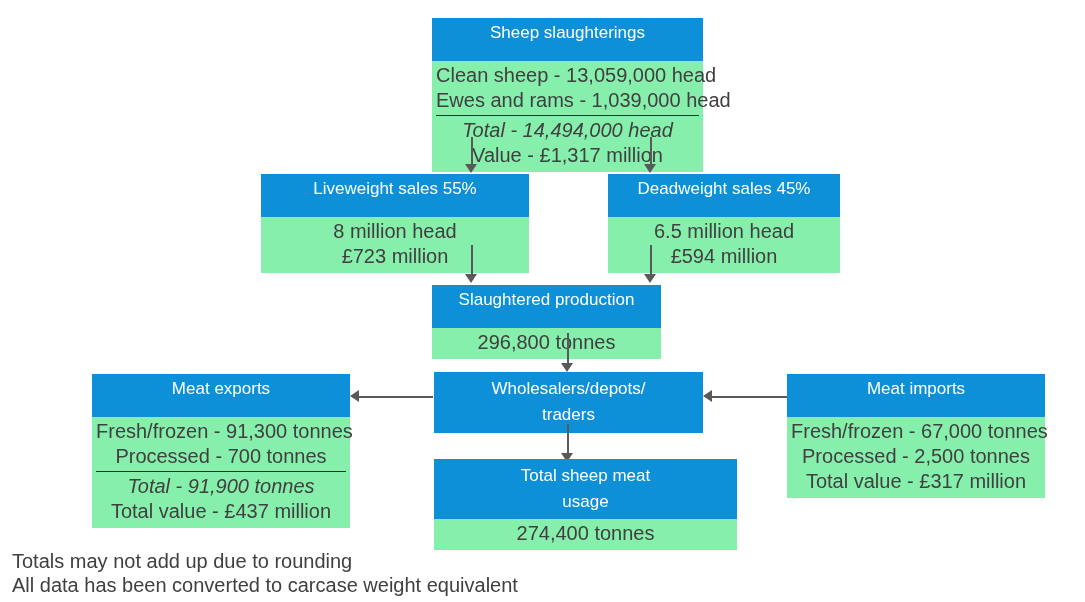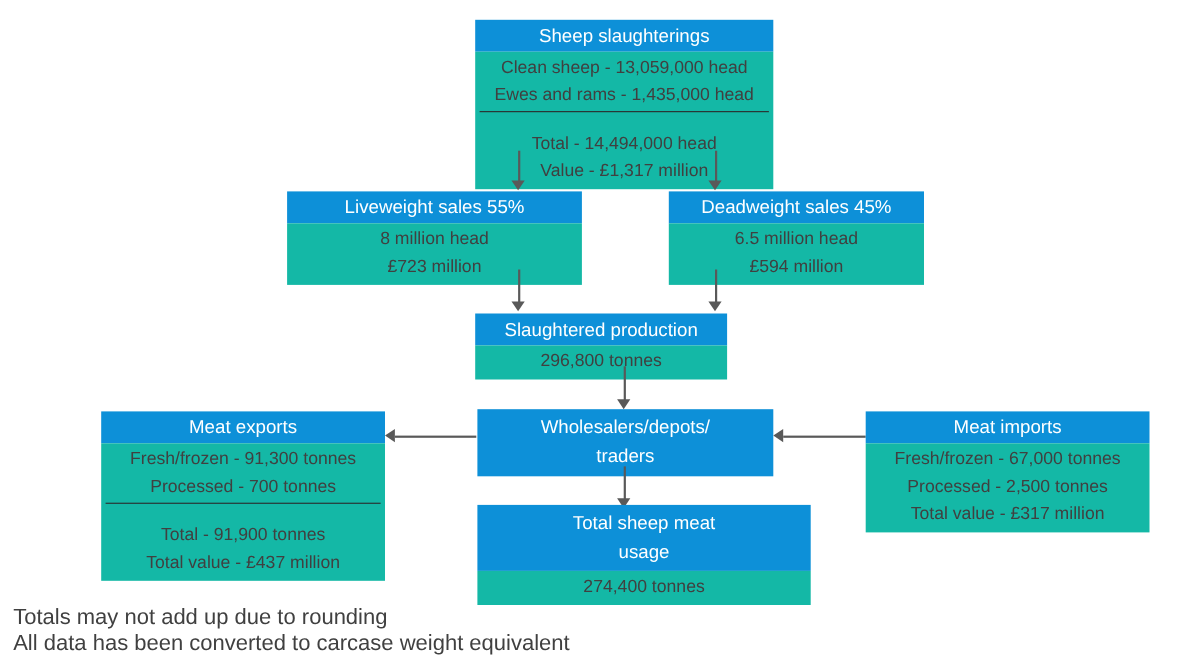--- a/index.html
+++ b/index.html
@@ -27,44 +27,45 @@
     position: absolute;
     box-sizing: border-box;
   }
 
   .node-header {
     background: #0D90D8;
     color: #ffffff;
     font-size: 17px;
     line-height: 25px;
     text-align: center;
-    padding: 2px 4px 2px 4px;
+    padding: 2px 4px 16px 4px;
     box-sizing: border-box;
     white-space: pre-line;
   }
 
   .node-body {
-    background: #14b8a6;
+    background: #86efac;
     color: #404040;
-    font-size: 16px;
+    font-size: 20px;
     line-height: 25px;
     text-align: center;
     padding: 2px 4px 4px 4px;
     box-sizing: border-box;
   }
 
   .node-body .row {
     display: block;
     white-space: nowrap;
   }
 
   .node-body .sep-top {
     border-top: 1.6px solid #2b2b2b;
     margin-top: 2px;
-    padding-top: 16px;
+    padding-top: 2px;
+    font-style: italic;
   }
 
   
   .arrow-v {
     position: absolute;
     width: 1.6px;
     background: #595959;
   }
   .arrow-h {
     position: absolute;
@@ -100,21 +101,21 @@
 </style>
 </head>
 <body>
 
 <div id="canvas">
 
   <div class="node" style="left:432px; top:18px; width:271px;">
     <div class="node-header">Sheep slaughterings</div>
     <div class="node-body">
       <span class="row">Clean sheep - 13,059,000 head</span>
-      <span class="row">Ewes and rams - 1,435,000 head</span>
+      <span class="row">Ewes and rams - 1,039,000 head</span>
       <span class="row sep-top">Total - 14,494,000 head</span>
       <span class="row">Value - £1,317 million</span>
     </div>
   </div>
 
   <div class="arrow-v" style="left:471px; top:137px; height:29px;"></div>
   <div class="head-down" style="left:465px; top:164px;"></div>
 
   <div class="arrow-v" style="left:650px; top:137px; height:29px;"></div>
   <div class="head-down" style="left:644px; top:164px;"></div>

